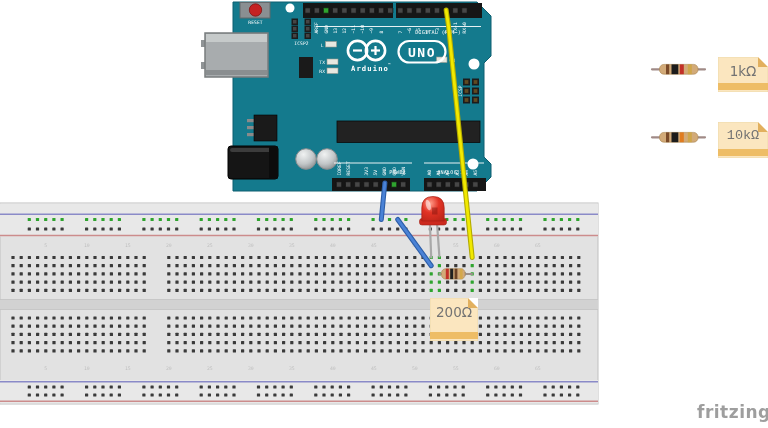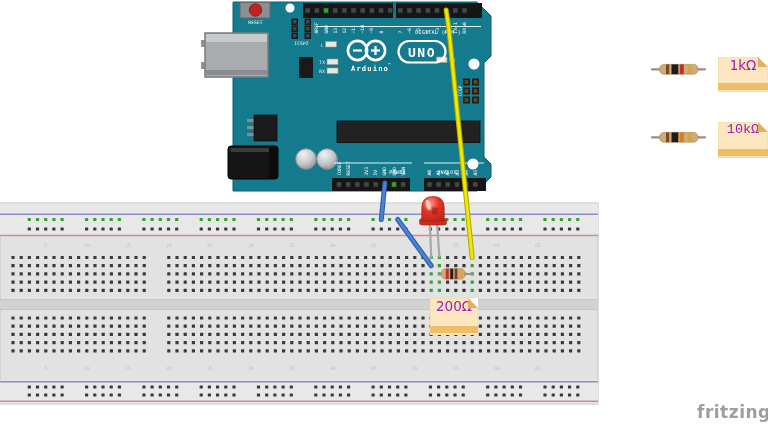--- a/index.html
+++ b/index.html
@@ -8,21 +8,21 @@
   #scene{position:absolute;left:0;top:0;}
   .silk{fill:#ffffff;font-family:"DejaVu Sans Mono",monospace;}
   .vlab{font-size:4.6px;letter-spacing:0.1px;}
   .cap{font-size:5.1px;letter-spacing:0.2px;}
   .bbnum{fill:#bfbfbf;font-family:"DejaVu Sans Mono",monospace;font-size:4.8px;}
   .brand{font-size:7.2px;letter-spacing:1.1px;font-weight:bold;}
   .uno{font-size:13px;letter-spacing:1.5px;font-weight:bold;}
   .note{position:absolute;background:#fbe6bf;box-shadow:0 0 0 0.5px #eed9ab inset;}
   .note::before{content:'';position:absolute;top:0;right:0;width:0;height:0;
     border-width:0 10px 10px 0;border-style:solid;border-color:#ffffff #ffffff #e2b05e #e2b05e;}
-  .note-text{display:block;text-align:center;font-size:13.5px;color:#a21caf;}
+  .note-text{display:block;text-align:center;margin-top:6px;font-size:13.5px;color:#737373;}
   .note-bar{position:absolute;left:0;right:0;bottom:2px;height:7px;background:#eebd66;}
   #watermark{position:absolute;left:697px;top:402px;font-size:17px;font-weight:bold;
     color:#9e9e9e;letter-spacing:0.5px;font-family:"DejaVu Sans",sans-serif;}
 </style>
 </head>
 <body>
 
 <div id="stage">
 <svg id="scene" width="768" height="428" viewBox="0 0 768 428">
   <defs>
@@ -1186,21 +1186,21 @@
   <g>
     <line x1="652" y1="137.3" x2="705" y2="137.3" stroke="#a08a86" stroke-width="2.2" stroke-linecap="round"></line>
     <rect x="659.5" y="132.4" width="38.5" height="9.8" rx="4.4" fill="#d2aa78" stroke="#a8854f" stroke-width="0.6"></rect>
     <rect x="666" y="132.4" width="3.2" height="9.8" fill="#7a4a28"></rect>
     <rect x="671.5" y="132.4" width="6.8" height="9.8" fill="#1c1c1c"></rect>
     <rect x="679.8" y="132.4" width="4" height="9.8" fill="#e07c20"></rect>
     <rect x="687.8" y="132.4" width="4" height="9.8" fill="#cfa64a"></rect>
   </g>
 </svg>
 
-  <div class="note" style="left:430px;top:298px;width:48px;height:37px;">
+  <div class="note" style="left:430px;top:298px;width:48px;height:43px;">
     <span class="note-text">200Ω</span>
     <div class="note-bar"></div>
   </div>
   <div class="note" style="left:718px;top:57px;width:50px;height:35px;">
     <span class="note-text">1kΩ</span>
     <div class="note-bar"></div>
   </div>
   <div class="note" style="left:718px;top:122px;width:50px;height:36px;font-family:Liberation Mono, monospace;">
     <span class="note-text">10kΩ</span>
     <div class="note-bar"></div>

